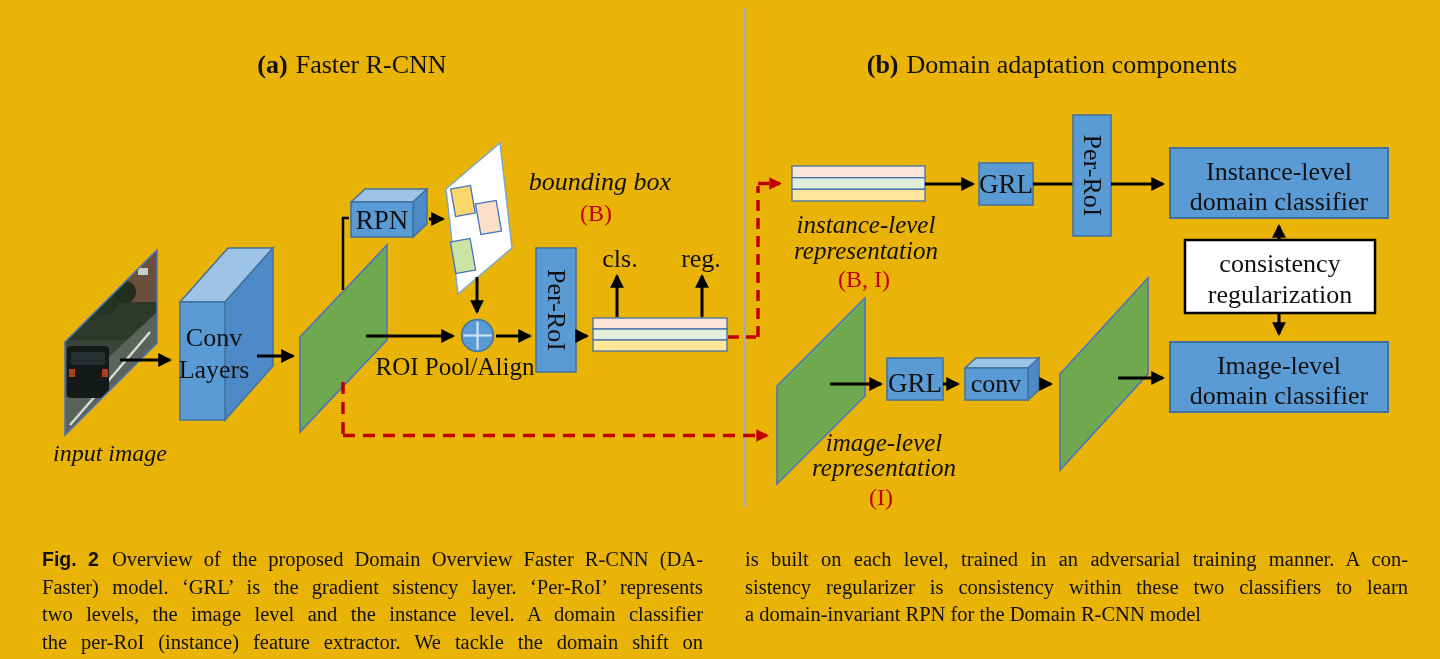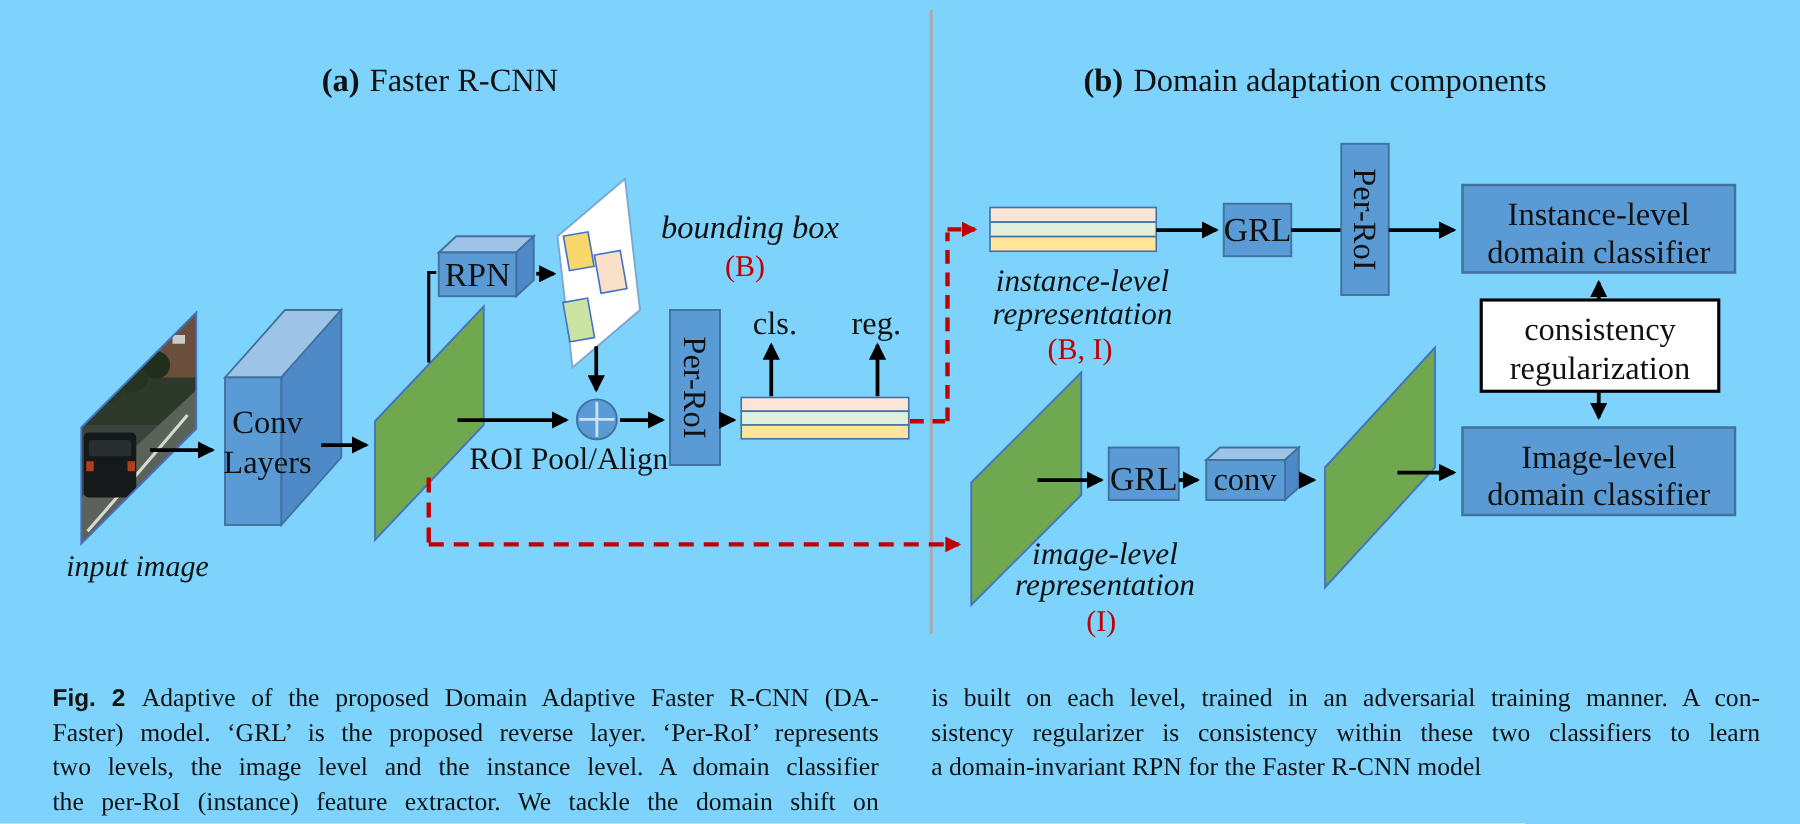--- a/index.html
+++ b/index.html
@@ -1,16 +1,16 @@
 <!DOCTYPE html>
 <html><head>
 <meta charset="utf-8">
 <style>
   html,body{margin:0;padding:0;background:#fff;}
-  .page{position:relative;width:1440px;height:659px;background:#7dd3fc;overflow:hidden;
+  .page{position:relative;width:1440px;height:659px;background:#eab308;overflow:hidden;
         font-family:"Liberation Serif", serif;}
   svg{position:absolute;left:0;top:0;}
   svg text{font-family:"Liberation Serif", serif;fill:#111;}
   .t26{font-size:26px;}
   .t27{font-size:27px;}
   .t25{font-size:25px;}
   .t24{font-size:24px;}
   .ital{font-style:italic;}
   .bold{font-weight:bold;}
   .red{fill:#C00000;}
@@ -191,24 +191,24 @@
   <polygon points="1060,374 1148,278 1148,374 1060,470" fill="#6FA84F" stroke="#4472C4" stroke-width="1.5"></polygon>
 
   <line x1="1118" y1="378" x2="1163" y2="378" stroke="#000" stroke-width="3" marker-end="url(#mA)"></line>
 
   <rect x="1170" y="342" width="218" height="70" fill="#5B9BD5" stroke="#41719C" stroke-width="2"></rect>
   <text class="t26 mid" x="1279" y="374">Image-level</text>
   <text class="t26 mid" x="1279" y="404">domain classifier</text>
 </svg>
 
 <div class="caption-col cap-left">
-  <div class="cap-line"><span class="fig-label">Fig. 2</span><span>Adaptive of the proposed Domain Adaptive Faster R-CNN (DA-</span></div>
-  <div class="cap-line">Faster) model. ‘GRL’ is the proposed reverse layer. ‘Per-RoI’ represents</div>
+  <div class="cap-line"><span class="fig-label">Fig. 2</span><span>Overview of the proposed Domain Overview Faster R-CNN (DA-</span></div>
+  <div class="cap-line">Faster) model. ‘GRL’ is the gradient sistency layer. ‘Per-RoI’ represents</div>
   <div class="cap-line">two levels, the image level and the instance level. A domain classifier</div>
   <div class="cap-line">the per-RoI (instance) feature extractor. We tackle the domain shift on</div>
 </div>
 <div class="caption-col cap-right">
   <div class="cap-line">is built on each level, trained in an adversarial training manner. A con-</div>
   <div class="cap-line">sistency regularizer is consistency within these two classifiers to learn</div>
-  <div class="cap-line no-just">a domain-invariant RPN for the Faster R-CNN model</div>
+  <div class="cap-line no-just">a domain-invariant RPN for the Domain R-CNN model</div>
 </div>
 
 </div>
 
 </body></html>

